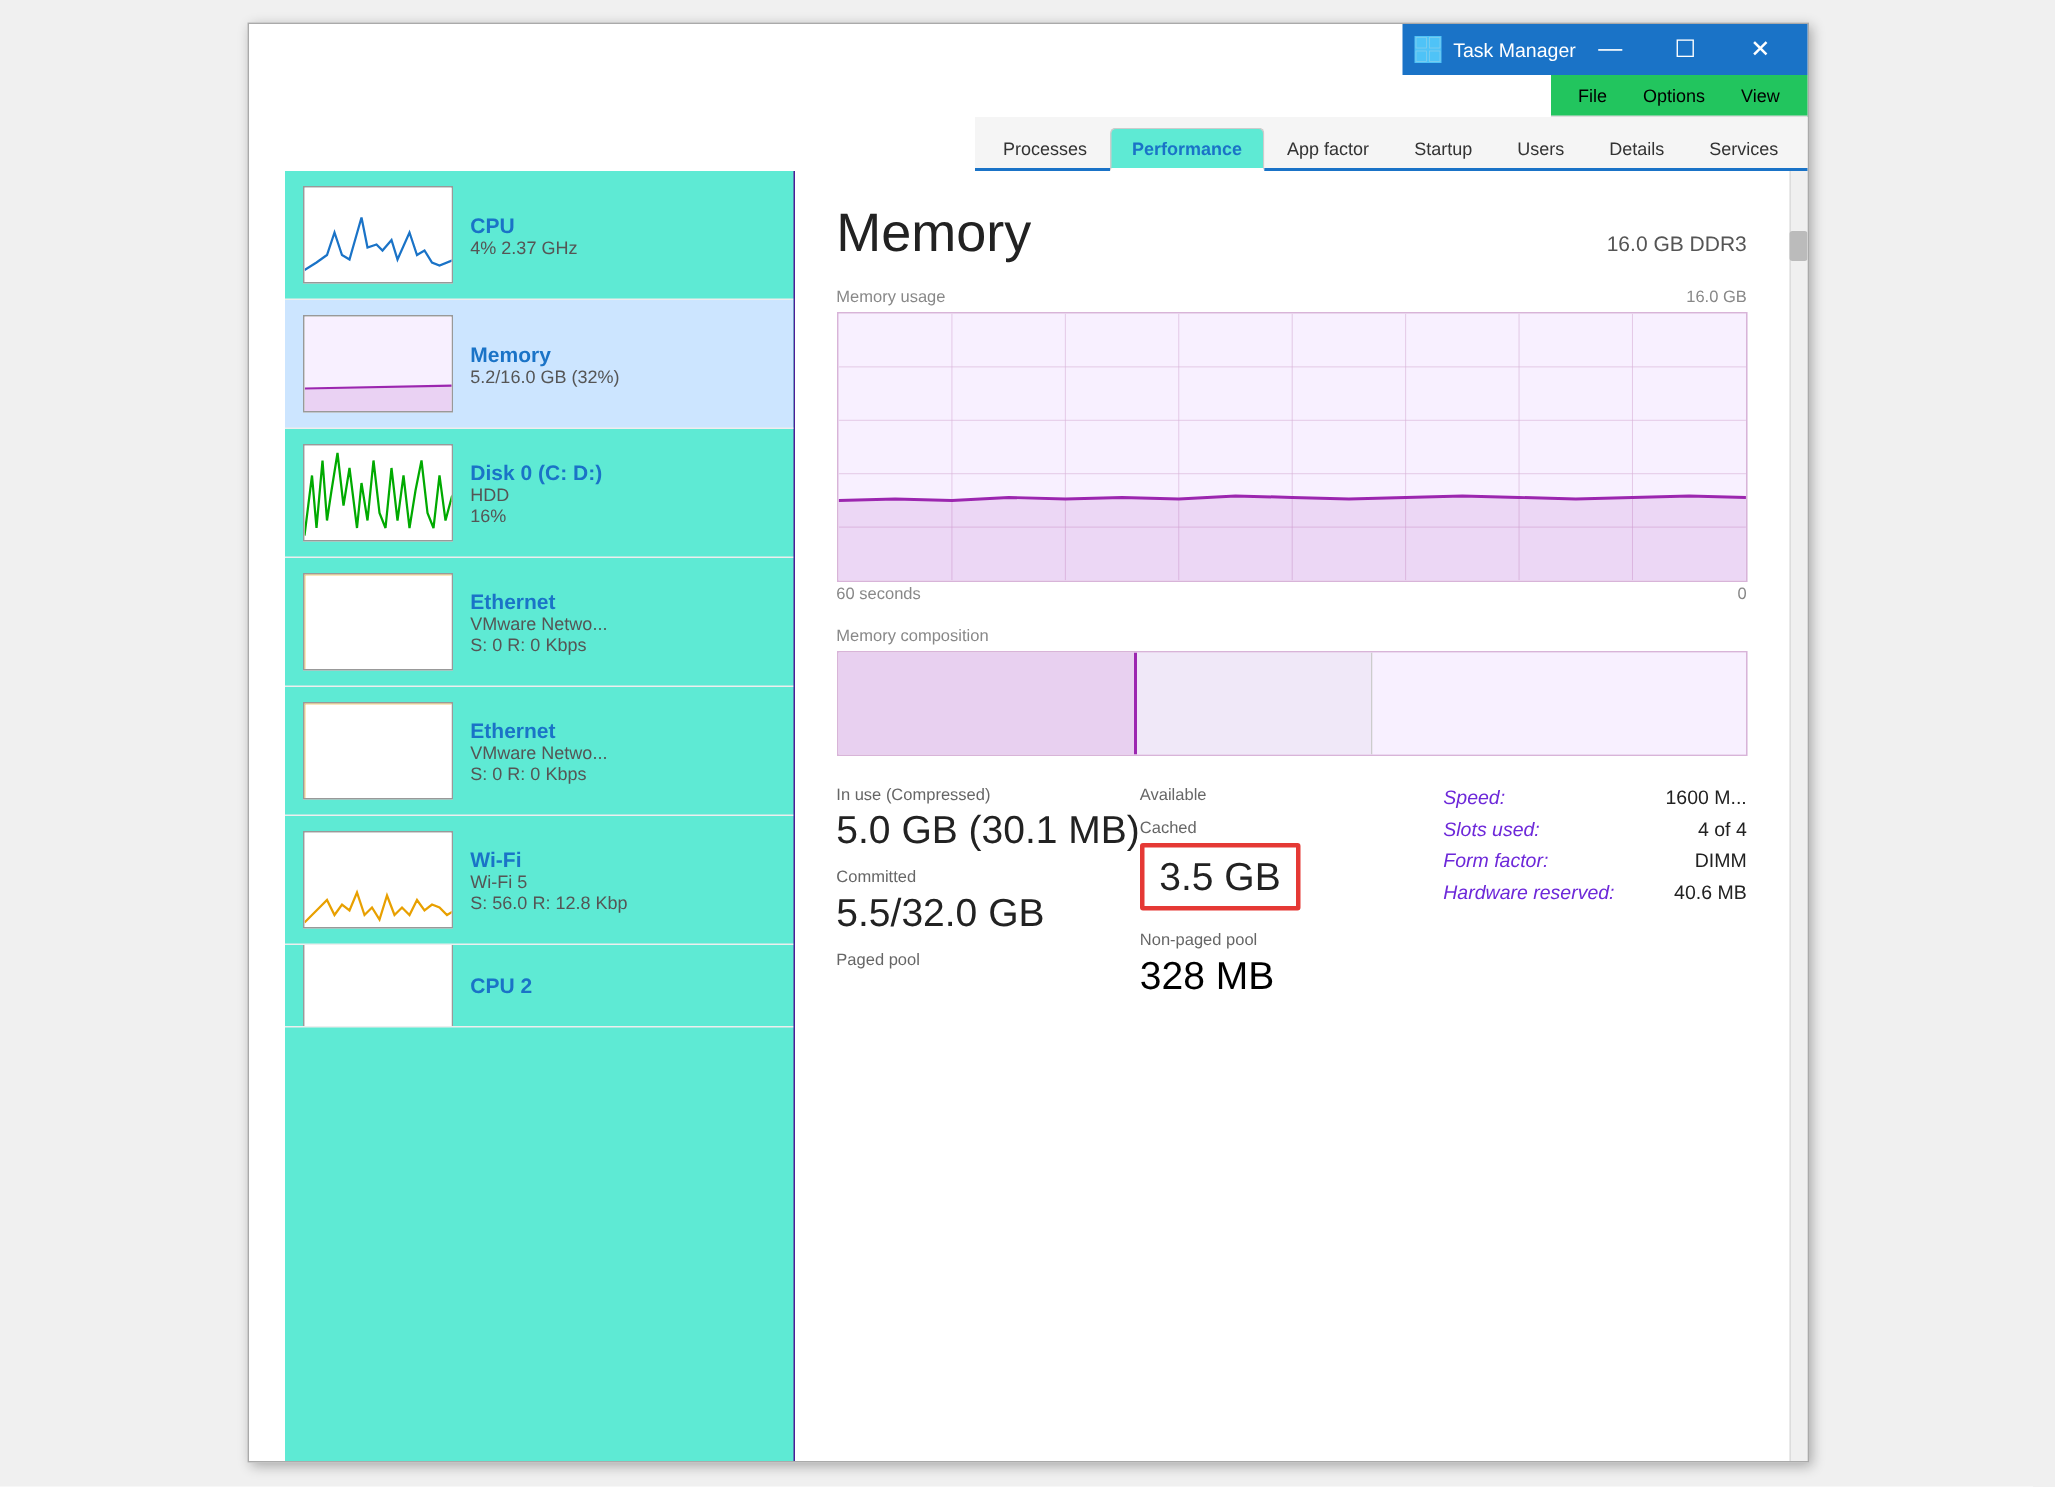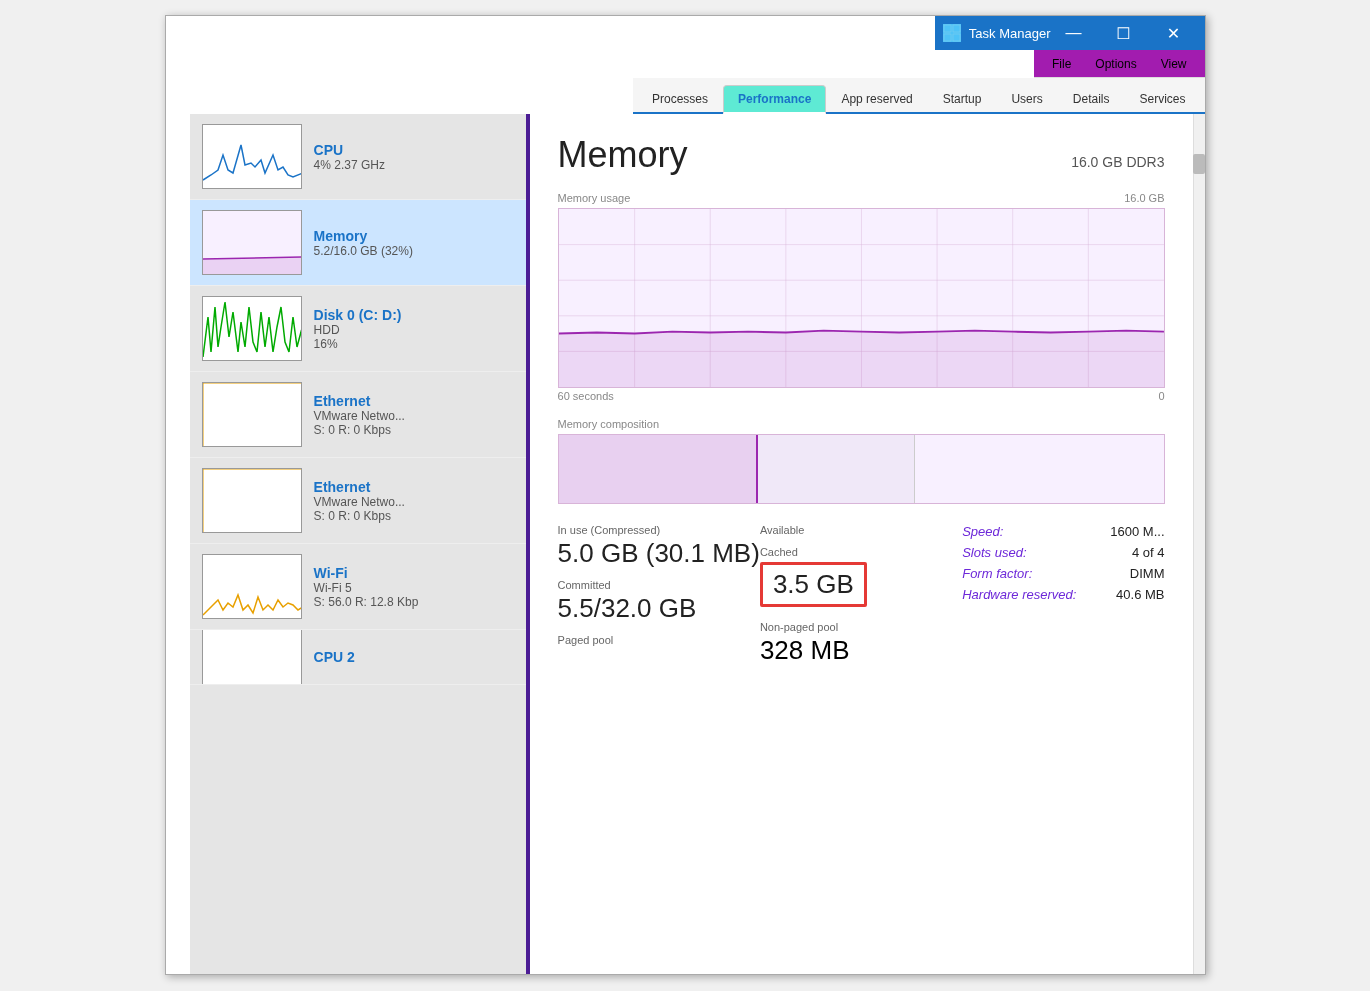--- a/index.html
+++ b/index.html
@@ -65,21 +65,21 @@
       color: white;
       font-size: 16px;
       cursor: pointer;
       display: flex;
       align-items: center;
       justify-content: center;
     }
     
     .menu-bar {
       height: 28px;
-      background: #a21caf;
+      background: #22c55e;
       display: flex;
       align-items: center;
       padding: 0 8px;
       gap: 4px;
       border-bottom: 1px solid #ddd;
       flex-shrink: 0;
     }
     .menu-item {
       padding: 4px 10px;
       font-size: 12px;
@@ -116,24 +116,24 @@
     }
     
     .main-content {
       display: flex;
       flex: 1;
       overflow: hidden;
     }
     
     .sidebar {
       width: 340px;
-      border-right: 4px solid #4c1d95;
+      border-right: 1px solid #4c1d95;
       overflow-y: auto;
       flex-shrink: 0;
-      background: #e5e5e5;
+      background: #5eead4;
     }
     .sidebar-item {
       display: flex;
       align-items: center;
       padding: 10px 12px;
       cursor: pointer;
       border-bottom: 1px solid #eee;
       gap: 12px;
     }
     .sidebar-item.active { background: #cce5ff; }
@@ -317,21 +317,21 @@
 
   <div class="menu-bar">
     <span class="menu-item">File</span>
     <span class="menu-item">Options</span>
     <span class="menu-item">View</span>
   </div>
 
   <div class="tab-bar">
     <div class="tab">Processes</div>
     <div class="tab active">Performance</div>
-    <div class="tab">App reserved</div>
+    <div class="tab">App factor</div>
     <div class="tab">Startup</div>
     <div class="tab">Users</div>
     <div class="tab">Details</div>
     <div class="tab">Services</div>
   </div>
 
   <div class="main-content">
 
     <div class="sidebar">
 

